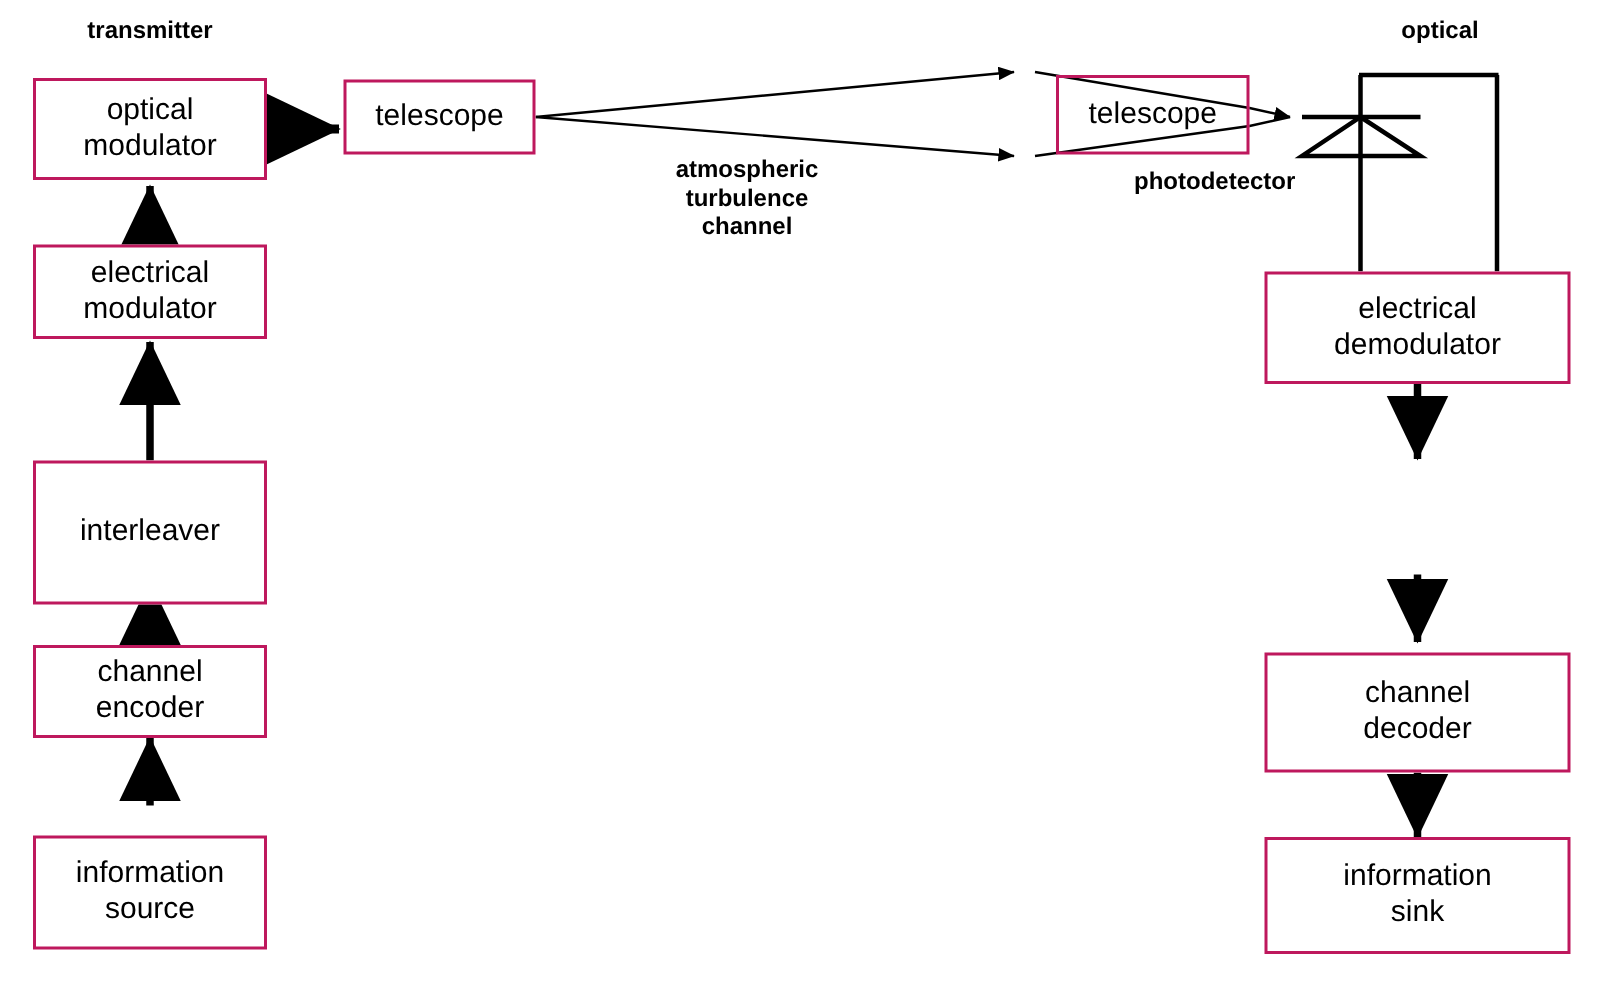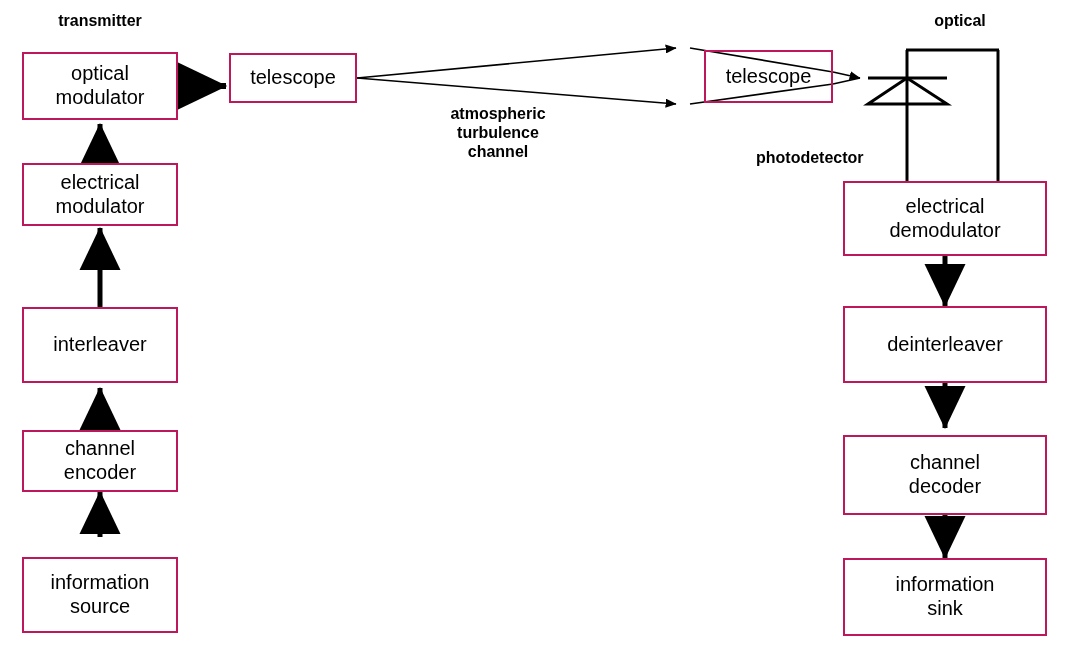--- a/index.html
+++ b/index.html
@@ -119,21 +119,21 @@
   <div class="node" style="left:22px; top:52px; width:156px; height:68px;">
     <span>optical
 modulator</span>
   </div>
 
   <div class="node" style="left:22px; top:163px; width:156px; height:63px;">
     <span>electrical
 modulator</span>
   </div>
 
-  <div class="node" style="left:22px; top:307px; width:156px; height:76px;">
+  <div class="node" style="left:22px; top:307px; width:156px; height:96px;">
     <span>interleaver</span>
   </div>
 
   <div class="node" style="left:22px; top:430px; width:156px; height:62px;">
     <span>channel
 encoder</span>
   </div>
 
   <div class="node" style="left:22px; top:557px; width:156px; height:76px;">
     <span>information
@@ -146,37 +146,34 @@
 
   <div class="node transparent" style="left:704px; top:50px; width:129px; height:53px;">
     <span>telescope</span>
   </div>
 
   <div class="node" style="left:843px; top:181px; width:204px; height:75px;">
     <span>electrical
 demodulator</span>
   </div>
 
-  <div class="node" style="left:843px; top:306px; width:204px; height:77px;">
-    <span>deinterleaver</span>
-  </div>
 
   <div class="node" style="left:843px; top:435px; width:204px; height:80px;">
     <span>channel
 decoder</span>
   </div>
 
   <div class="node" style="left:843px; top:558px; width:204px; height:78px;">
     <span>information
 sink</span>
   </div>
 
   <div class="free-label" style="left:20px; top:12px; width:160px;">transmitter</div>
 
   <div class="free-label" style="left:880px; top:12px; width:160px;">optical</div>
 
   <div class="free-label" style="left:388px; top:105px; width:220px;">atmospheric
 turbulence
 channel</div>
 
-  <div class="free-label" style="left:756px; top:113px; width:200px; text-align:left;margin-top:36px;">photodetector</div>
+  <div class="free-label" style="left:756px; top:113px; width:200px; text-align:left;">photodetector</div>
 
 </div>
 
 </body></html>

